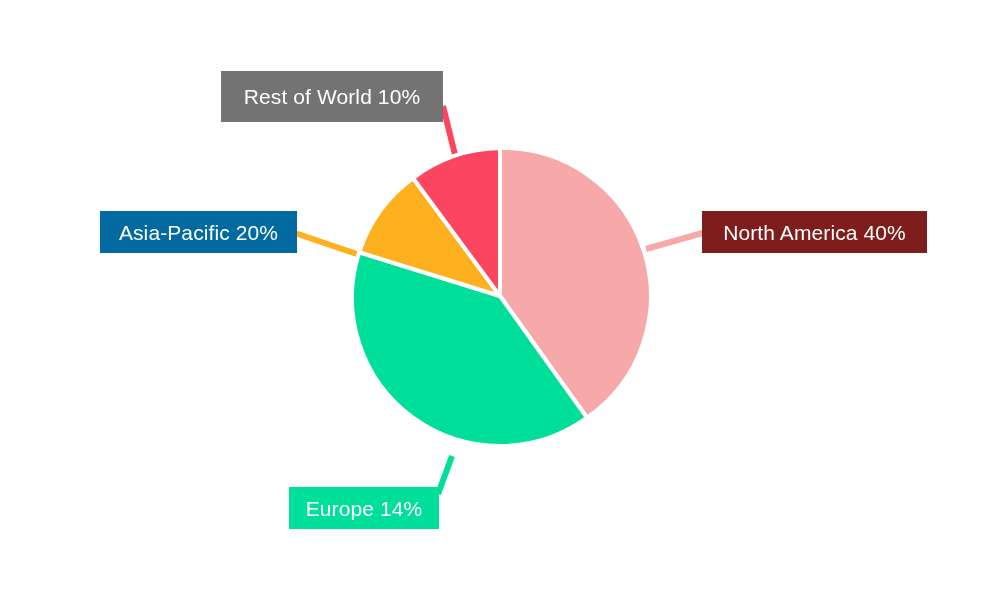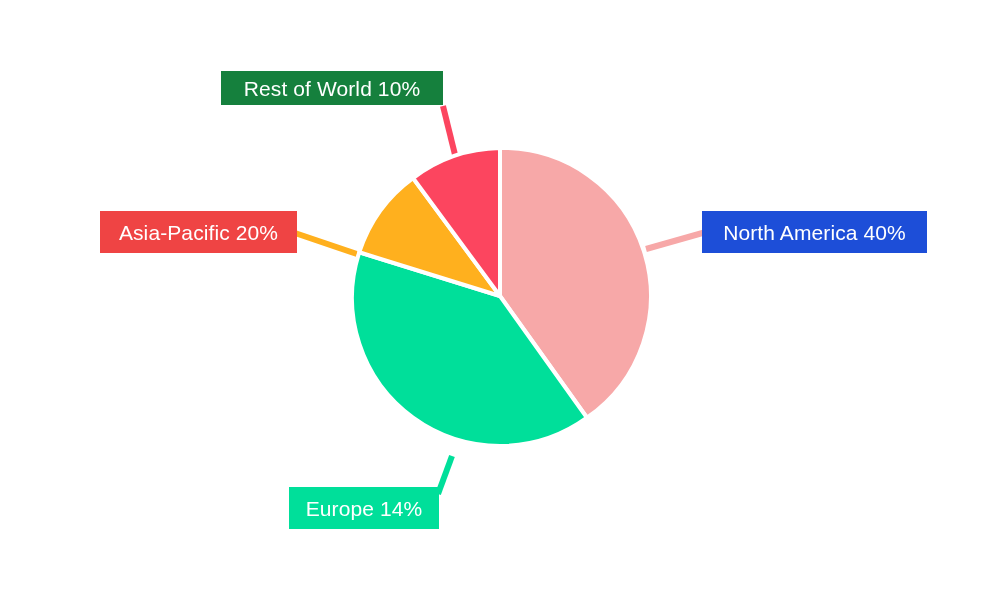--- a/index.html
+++ b/index.html
@@ -53,21 +53,21 @@
     </g>
 
     <g>
       <path fill="#f7a8a8" stroke="#ffffff" stroke-width="4" stroke-linejoin="round" d="M 500 296 L 500 148 A 148 148 0 0 1 586.99 417.73 Z"></path>
       <path fill="#00df9a" stroke="#ffffff" stroke-width="4" stroke-linejoin="round" d="M 500 296 L 586.99 417.73 A 148 148 0 0 1 359.27 252.26 Z"></path>
       <path fill="#ffb01e" stroke="#ffffff" stroke-width="4" stroke-linejoin="round" d="M 500 296 L 359.27 252.26 A 148 148 0 0 1 413.00 178.04 Z"></path>
       <path fill="#fc455f" stroke="#ffffff" stroke-width="4" stroke-linejoin="round" d="M 500 296 L 413.00 178.04 A 148 148 0 0 1 500 148 Z"></path>
     </g>
   </svg>
 
-  <div class="slice-label" style="left:702px; top:211px; width:225px; height:42px; background:#1d4ed8;">North America 40%</div>
+  <div class="slice-label" style="left:702px; top:211px; width:225px; height:42px; background:#7f1d1d;">North America 40%</div>
 
   <div class="slice-label" style="left:289px; top:487px; width:150px; height:42px; background:#00df9a;">Europe 14%</div>
 
-  <div class="slice-label" style="left:100px; top:211px; width:197px; height:42px; background:#ef4444;text-align:center;">Asia-Pacific 20%</div>
+  <div class="slice-label" style="left:100px; top:211px; width:197px; height:42px; background:#0369a1;text-align:center;">Asia-Pacific 20%</div>
 
-  <div class="slice-label" style="left:221px; top:71px; width:222px; height:34px; background:#15803d;">Rest of World 10%</div>
+  <div class="slice-label" style="left:221px; top:71px; width:222px; height:51px; background:#737373;">Rest of World 10%</div>
 
 </div>
 
 </body></html>

